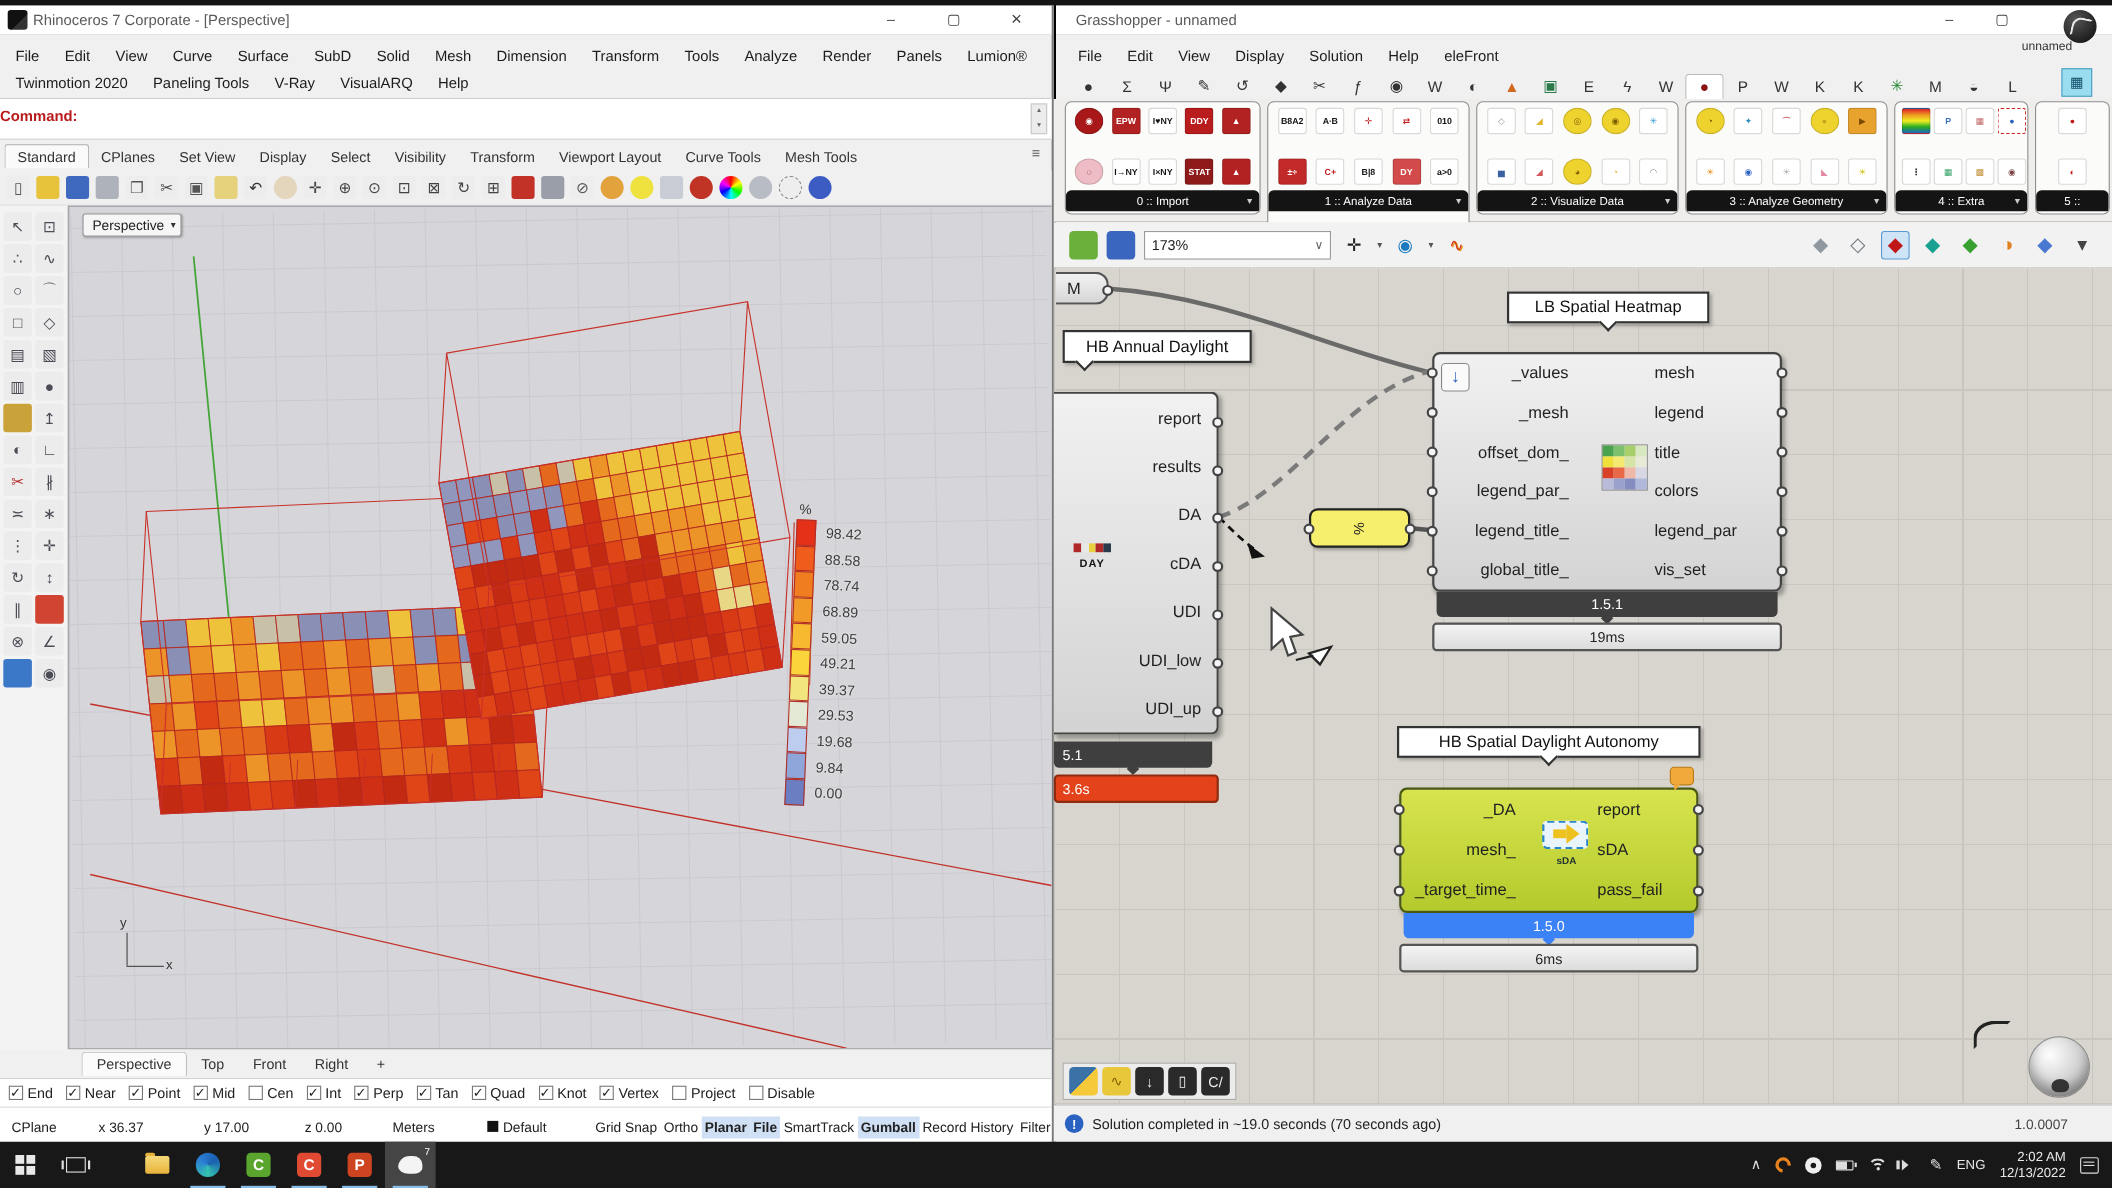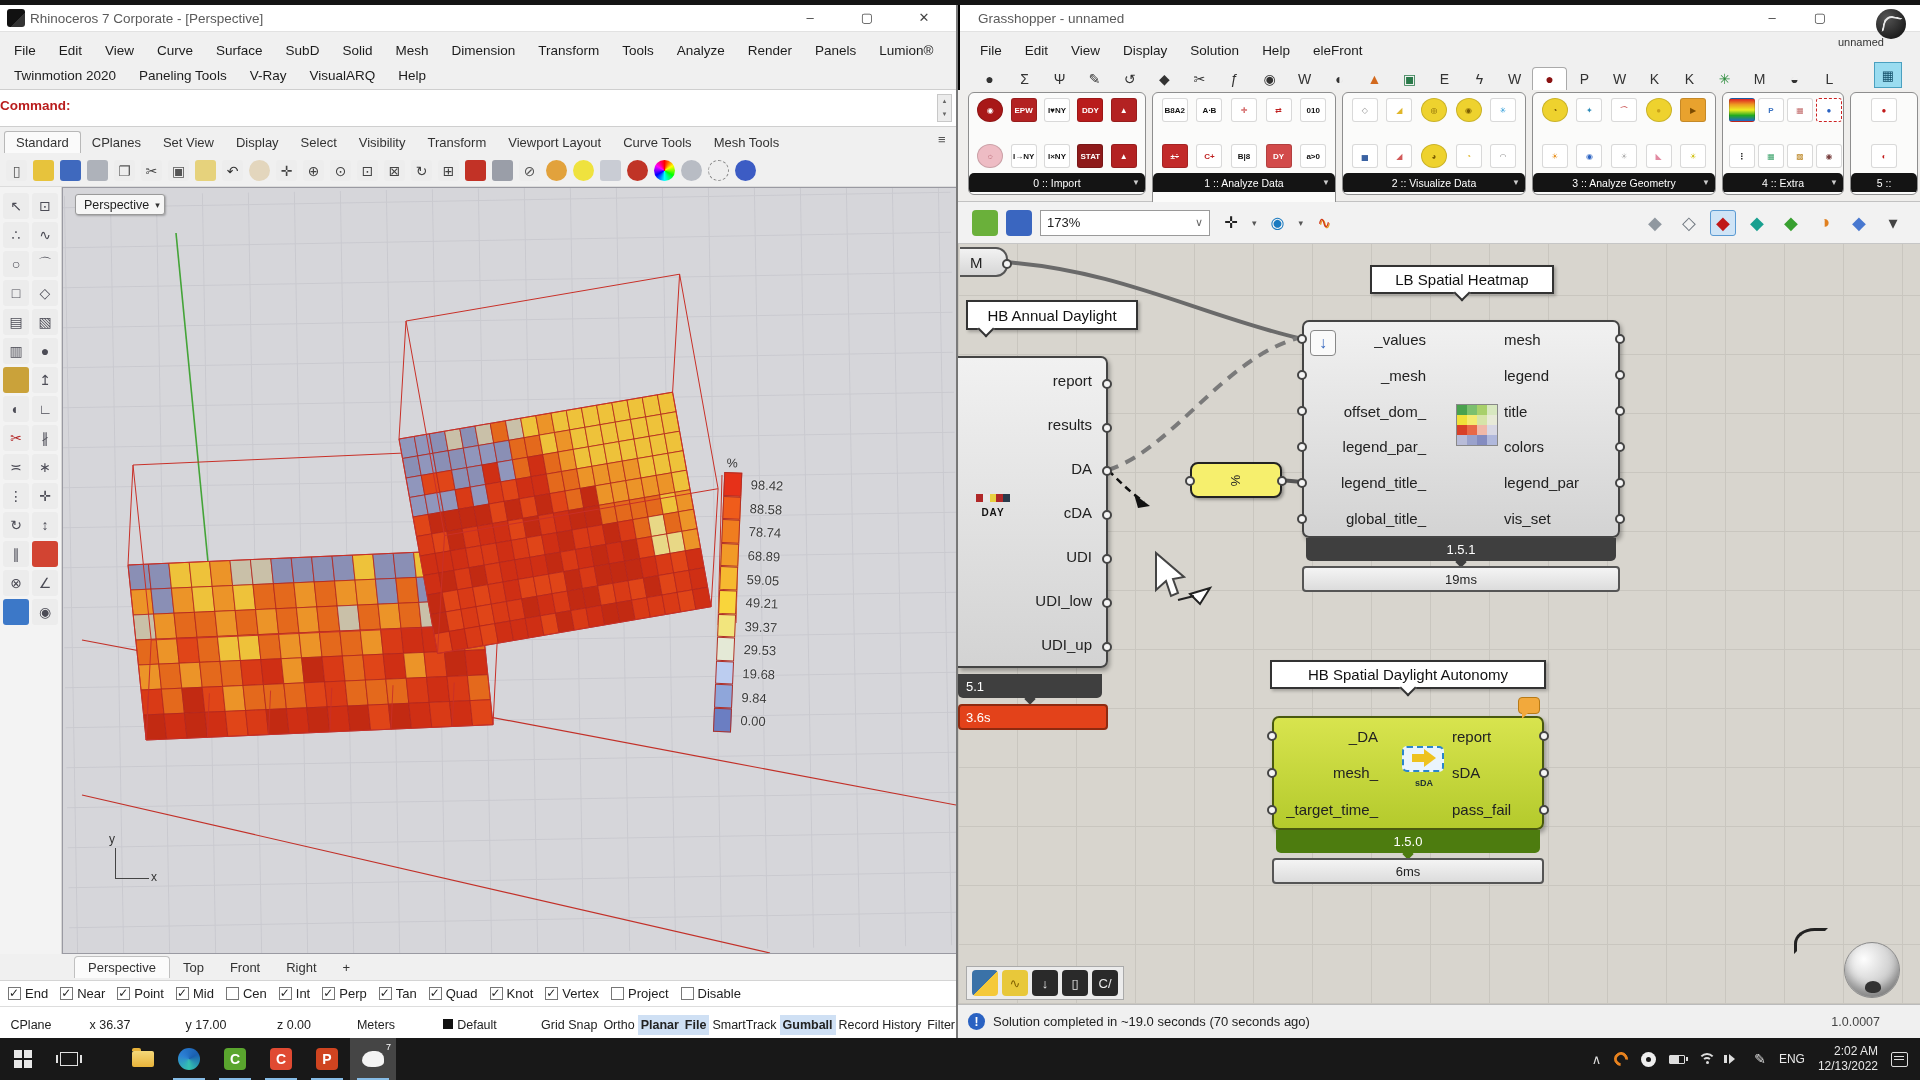--- a/index.html
+++ b/index.html
@@ -1310,21 +1310,21 @@
   <div id="sda-icon">
     <div class="bx"></div><b>sDA</b>
   </div>
   <i class="nub" style="left:-7px;top:13px"></i>
   <i class="nub" style="left:-7px;top:50px"></i>
   <i class="nub" style="left:-7px;top:87px"></i>
   <i class="nub" style="right:-7px;top:13px"></i>
   <i class="nub" style="right:-7px;top:50px"></i>
   <i class="nub" style="right:-7px;top:87px"></i>
 </div>
-<div class="vbar" style="left:1276px;top:830px;width:264px;height:23px;background:#4d7c0f">
+<div class="vbar" style="left:1276px;top:830px;width:264px;height:23px;background:#3b82f6">
   <b>1.5.0</b>
 </div>
 <div class="tbar" style="left:1272px;top:858px;width:272px;height:26px">
   <b>6ms</b>
 </div>
 
 <div id="gh-status">
   <span id="gh-info">!</span>
   <span>Solution completed in ~19.0 seconds (70 seconds ago)</span>
   <span id="gh-ver">1.0.0007</span>

